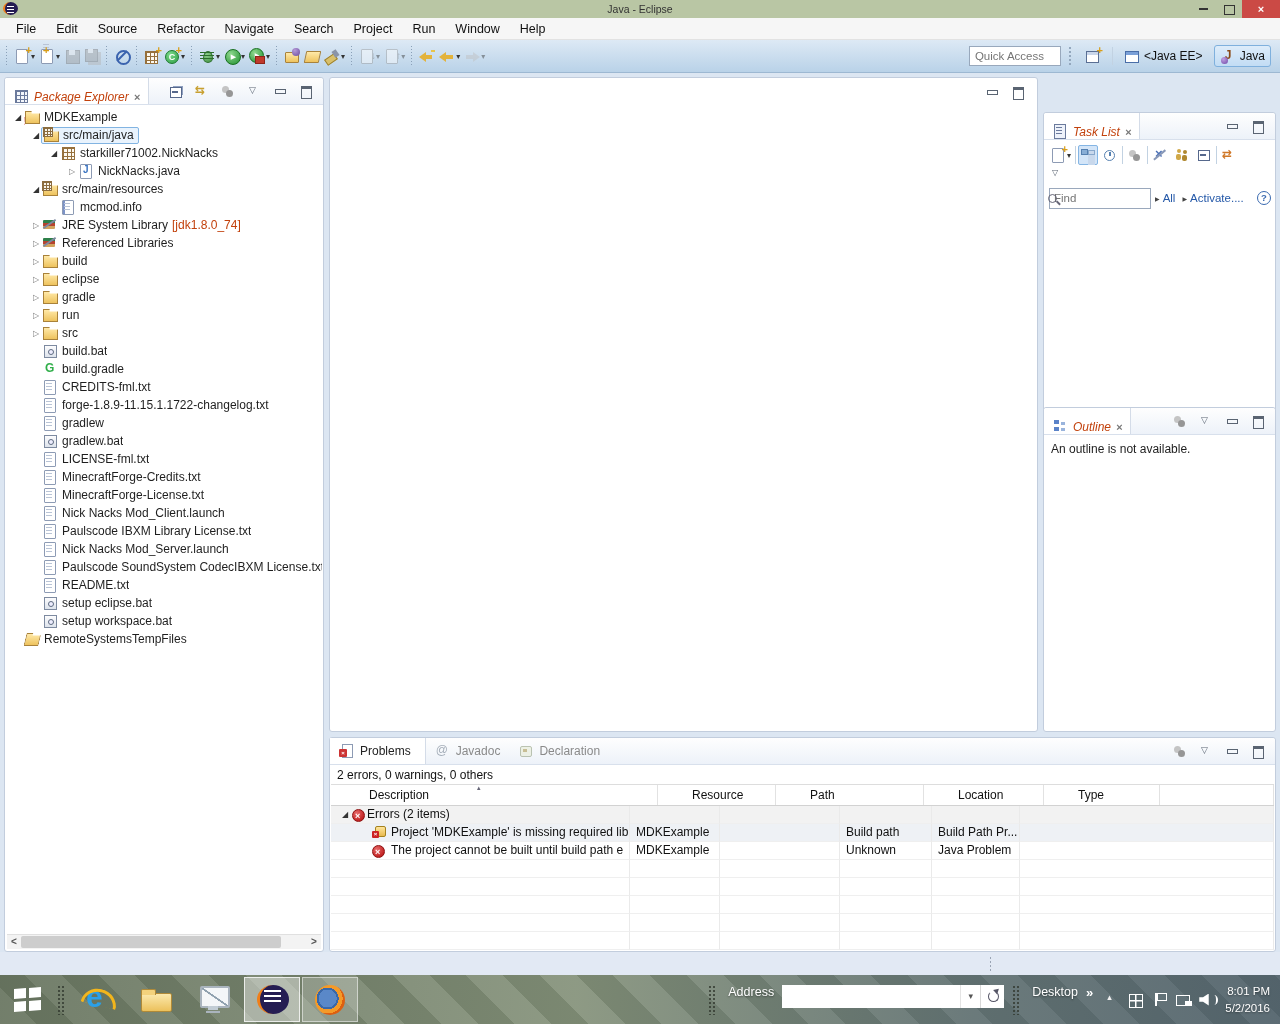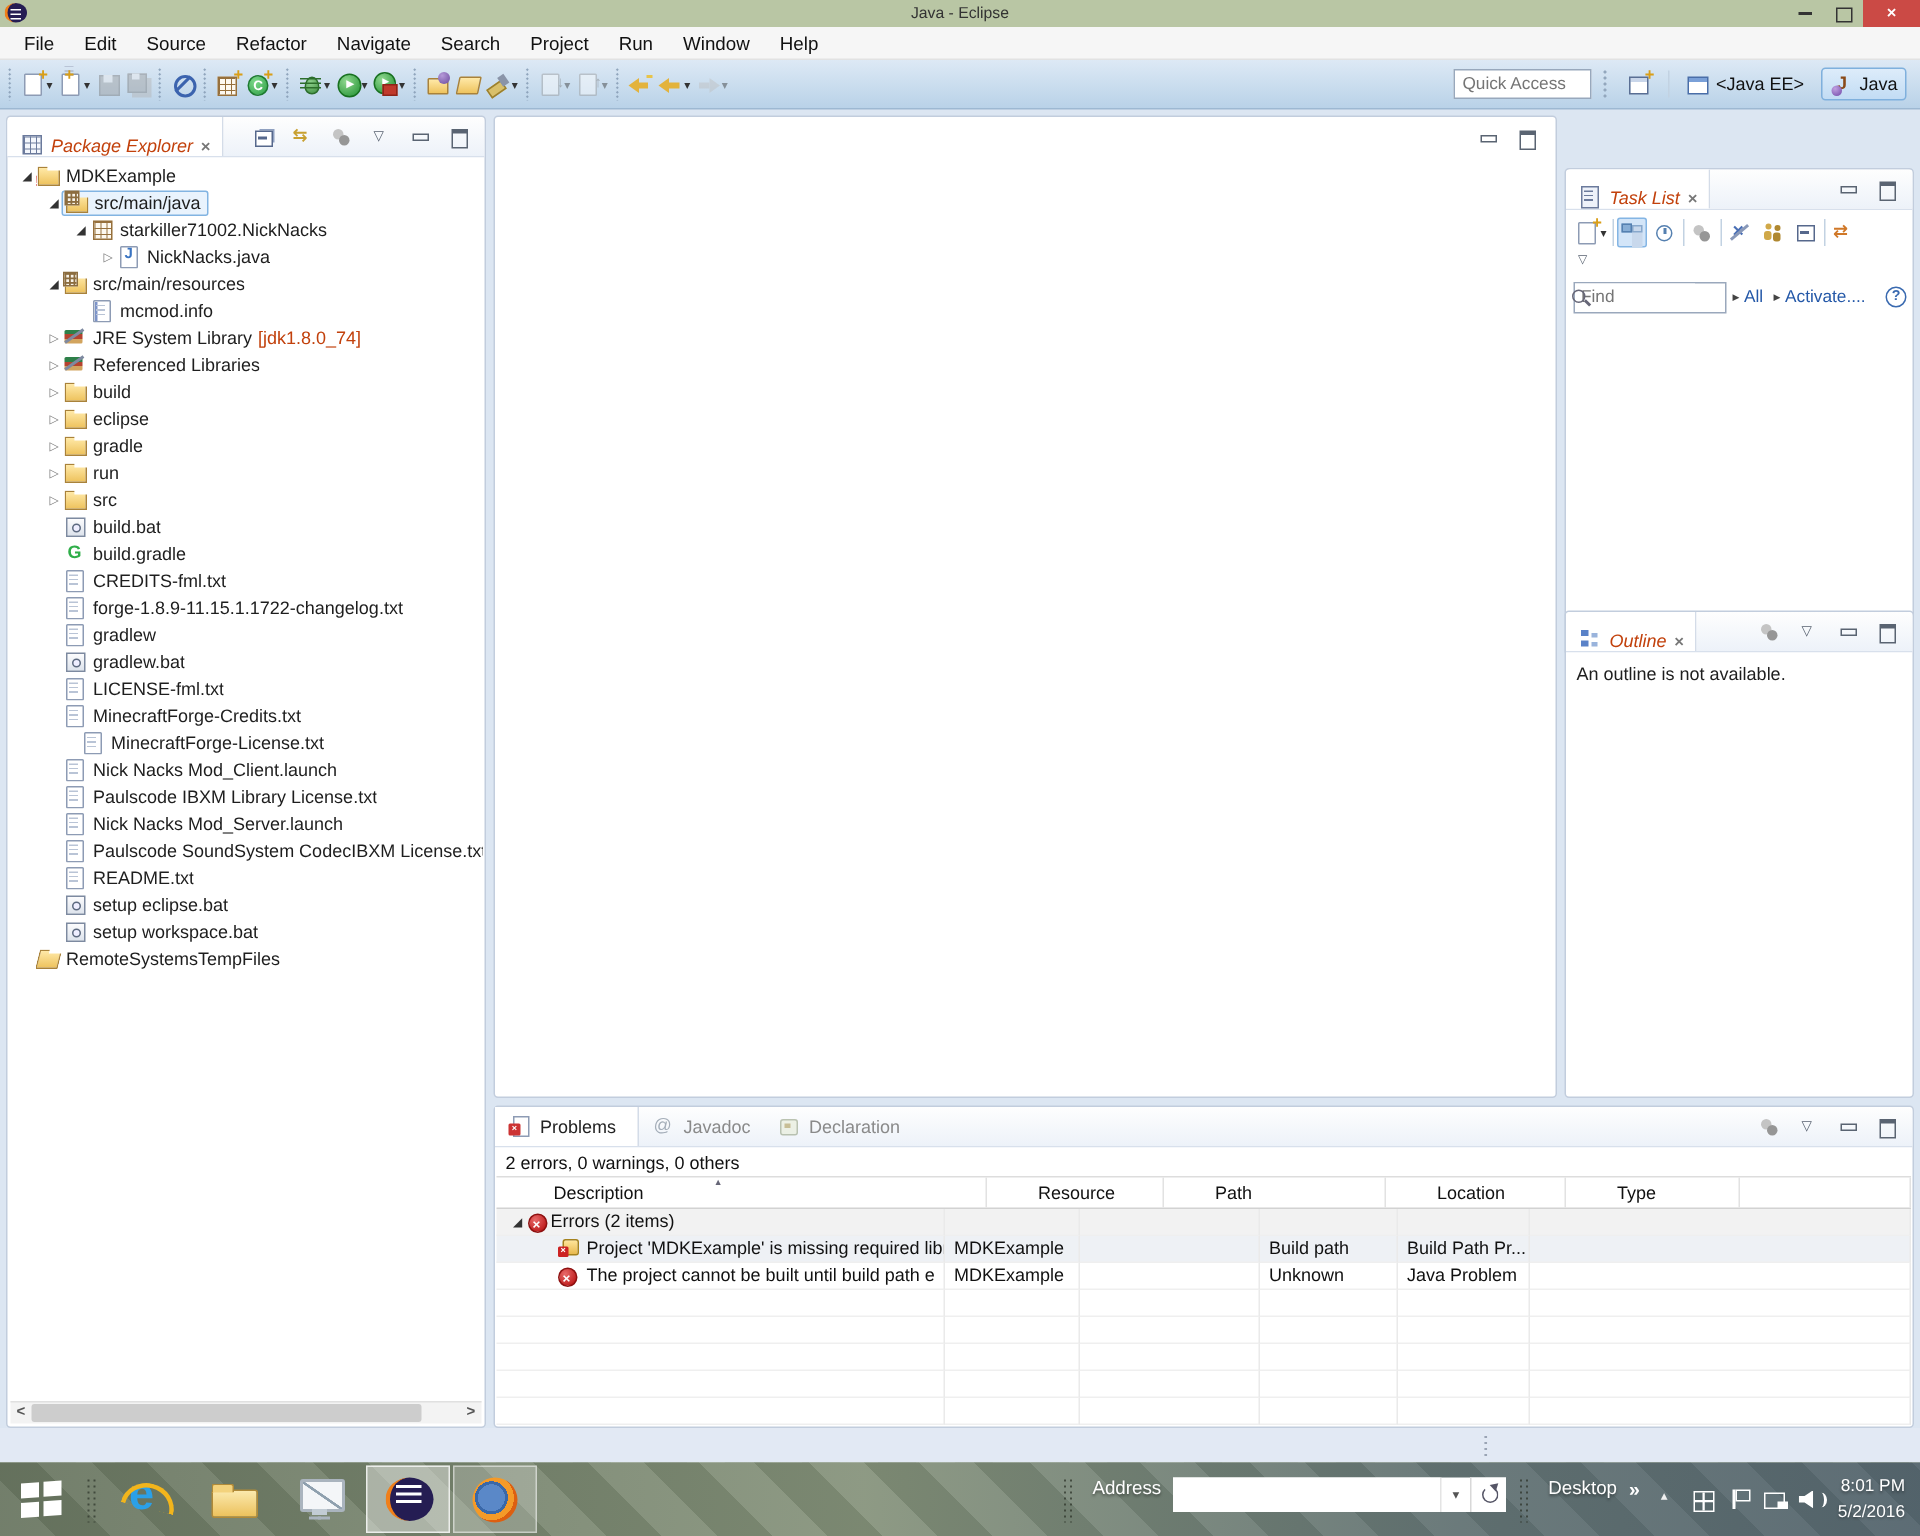--- a/index.html
+++ b/index.html
@@ -538,21 +538,21 @@
             <span class="lbl">LICENSE-fml.txt</span>
           </span>
         </div>
         <div class="trow" style="padding-left: 24px;">
           <span class="tw"></span>
           <span class="lblwrap">
             <span class="ic pg lines ic-text-file"></span>
             <span class="lbl">MinecraftForge-Credits.txt</span>
           </span>
         </div>
-        <div class="trow" style="padding-left: 36px;">
+        <div class="trow" style="padding-left: 24px;">
           <span class="tw"></span>
           <span class="lblwrap">
             <span class="ic pg lines ic-text-file"></span>
             <span class="lbl">MinecraftForge-License.txt</span>
           </span>
         </div>
         <div class="trow" style="padding-left: 24px;">
           <span class="tw"></span>
           <span class="lblwrap">
             <span class="ic pg lines ic-text-file"></span>

